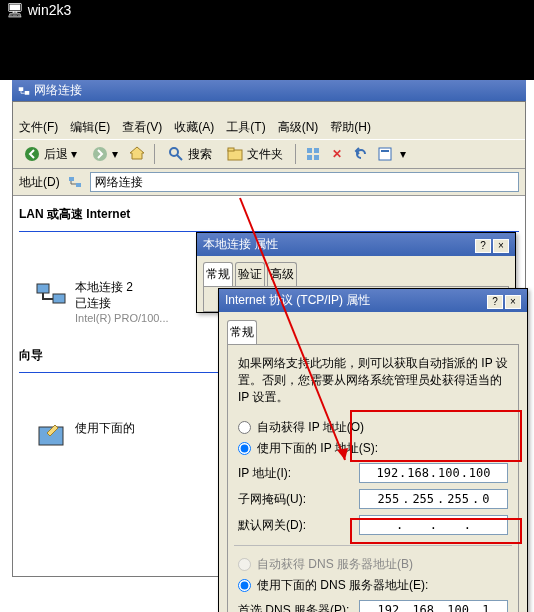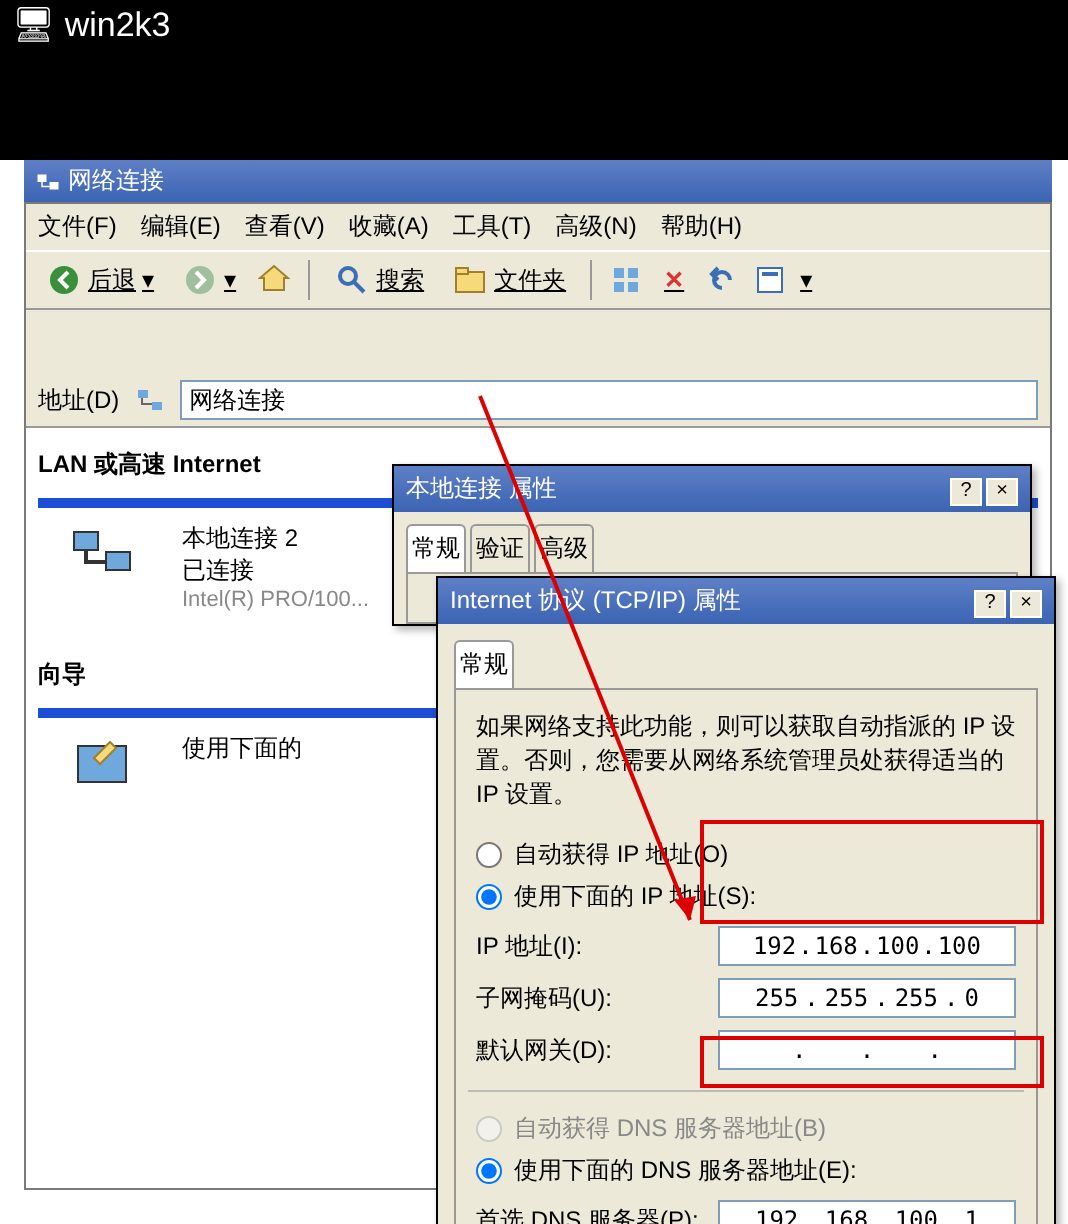--- a/index.html
+++ b/index.html
@@ -1,42 +1,42 @@
 <!DOCTYPE html>
 <html><head>
 <meta charset="utf-8">
 <style>
   * { box-sizing: border-box; margin: 0; padding: 0; }
   body { font-family: "SimSun", "Microsoft YaHei", Tahoma, sans-serif; font-size: 12px; background: #fff; width: 534px; height: 612px; position: relative; overflow: hidden; }
 
   
-  .vm-title { background: #000; color: #fff; height: 18px; padding: 2px 6px; font-size: 17px; }
+  .vm-title { background: #000; color: #fff; height: 18px; padding: 2px 6px; font-size: 14px; }
   .vm-black { background: #000; height: 62px; }
 
   
   .netwin { position: absolute; top: 80px; left: 12px; width: 514px; }
   .nw-title { background: linear-gradient(#5e7fc6,#3b64b3); color: #fff; padding: 2px 6px; font-size: 12px; display:flex; align-items:center; gap:4px; }
   .nw-title svg { width:12px; height:12px; }
   .nw-body { background: #ece9d8; border:1px solid #7a7a7a; }
 
-  .menubar { padding: 3px 6px; display: flex; gap: 12px; }
+  .menubar { padding: 3px 6px; display: flex; gap: 12px; margin-top: 14px; }
   .menubar span { cursor: default; }
 
-  .toolbar { border-top:1px solid #fff; border-bottom:1px solid #999; padding: 3px 6px; display:flex; align-items:center; gap:6px; background:#ece9d8;text-decoration:underline; }
+  .toolbar { border-top:1px solid #fff; border-bottom:1px solid #999; padding: 3px 6px; display:flex; align-items:center; gap:6px; background:#ece9d8; }
   .tb-btn { display:flex; align-items:center; gap:3px; padding:2px 4px; }
   .tb-ico { width:18px; height:18px; display:flex; align-items:center; justify-content:center; }
   .sep { width:1px; height:20px; background:#999; margin:0 2px; }
 
-  .addrbar { border-bottom:1px solid #999; padding:3px 6px; display:flex; align-items:center; gap:6px;margin-top:32px; }
+  .addrbar { border-bottom:1px solid #999; padding:3px 6px; display:flex; align-items:center; gap:6px; }
   .addrbar input { flex:1; border:1px solid #7f9db9; padding:2px 4px; font-size:12px; height:20px; }
 
   .content { background:#fff; padding: 6px; min-height: 380px; }
-  .section-hdr { font-weight: bold; padding: 4px 0 8px; border-bottom:5px solid #1d4ed8; margin-bottom:8px; }
+  .section-hdr { font-weight: bold; padding: 4px 0 8px; border-bottom:1px solid #1d4ed8; margin-bottom:8px; }
   .icons-row { display:flex; gap: 40px; padding-left: 16px; margin-bottom: 18px; }
-  .conn { display:flex; gap:24px; align-items:flex-start; }
+  .conn { display:flex; gap:8px; align-items:flex-start;margin-top:40px; }
   .conn-ico { width:32px; height:32px; }
   .conn-txt { font-size:12px; line-height:1.3; }
   .conn-txt .gray { color:#888; font-size:11px;text-align:right; }
 
   
   .propdlg { position:absolute; top:232px; left:196px; width:320px; background:#ece9d8; border:1px solid #000; box-shadow:2px 2px 4px rgba(0,0,0,.3); }
   .dlg-title { background: linear-gradient(#5e7fc6,#3b64b3); color:#fff; padding:3px 6px; display:flex; align-items:flex-end; justify-content:space-between; font-size:12px; }
   .dlg-title-r { display:flex; gap:2px; }
   .dlg-title-r div { width:16px; height:14px; background:#ece9d8; border:1px solid #fff; font-size:10px; text-align:center; line-height:12px; color:#000; }
   .tabs { display:flex; padding: 6px 6px 0 6px; gap:2px; }

